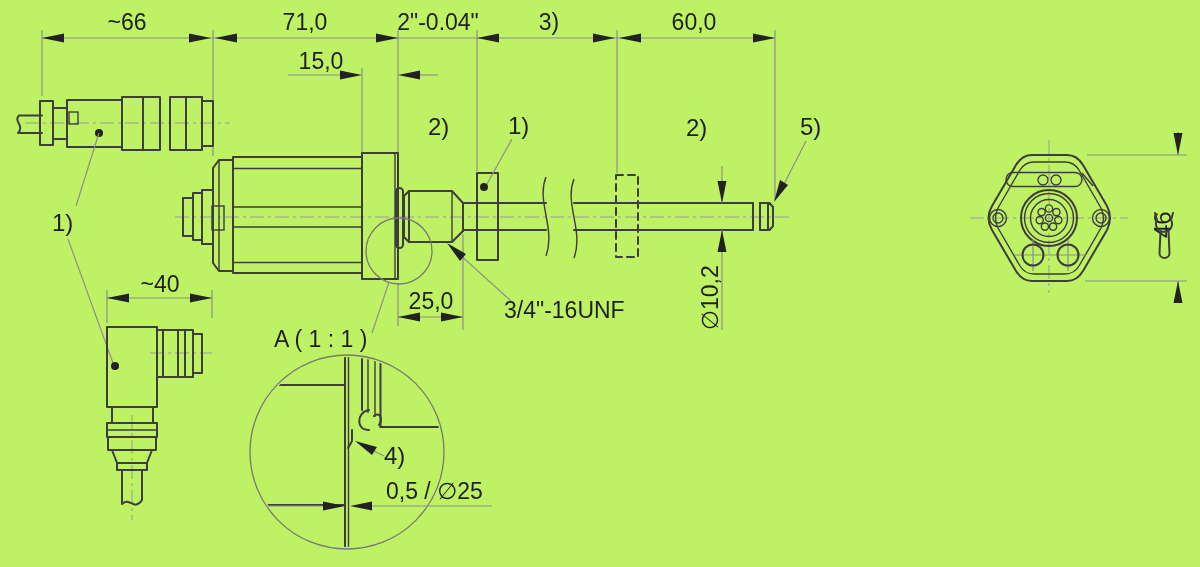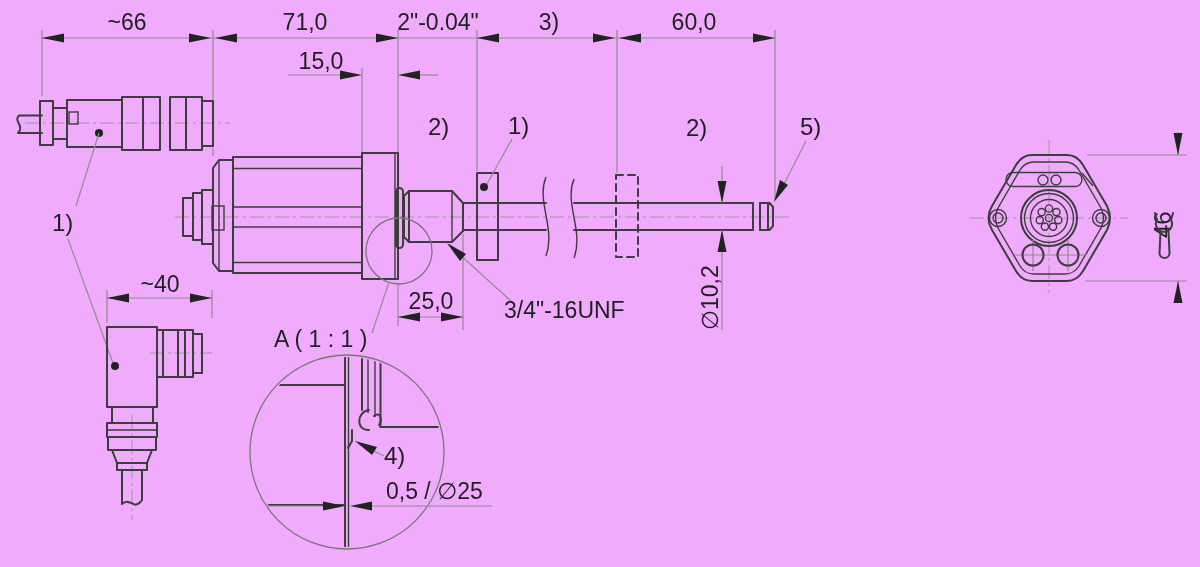--- a/index.html
+++ b/index.html
@@ -1,16 +1,16 @@
 <!DOCTYPE html>
 <html><head>
 <meta charset="utf-8">
 <style>
   html,body{margin:0;padding:0;background:#f2f2f2;}
-  .stage{width:1200px;height:567px;background:#f0abfc;position:relative;overflow:hidden;}
+  .stage{width:1200px;height:567px;background:#bef264;position:relative;overflow:hidden;}
   svg text{fill:#1f1f1f;font-family:"Liberation Sans","DejaVu Sans",sans-serif;font-size:23px;}
   svg text.lbl{font-size:24px;}
   .obj{stroke:#3d3d3d;stroke-width:2;fill:none;stroke-linejoin:round;stroke-linecap:round;}
   .objthin{stroke:#3d3d3d;stroke-width:1.4;fill:none;}
   .dashed{stroke-dasharray:7 5;}
   .dim{stroke:#8e8e8e;stroke-width:1.2;fill:none;}
   .cl{stroke:#9a9a9a;stroke-width:1;fill:none;stroke-dasharray:14 4 3 4;}
   .thin2{stroke:#777;stroke-width:1.3;fill:none;}
   .arr{fill:#222;stroke:none;}
   .dot{fill:#222;stroke:none;}

